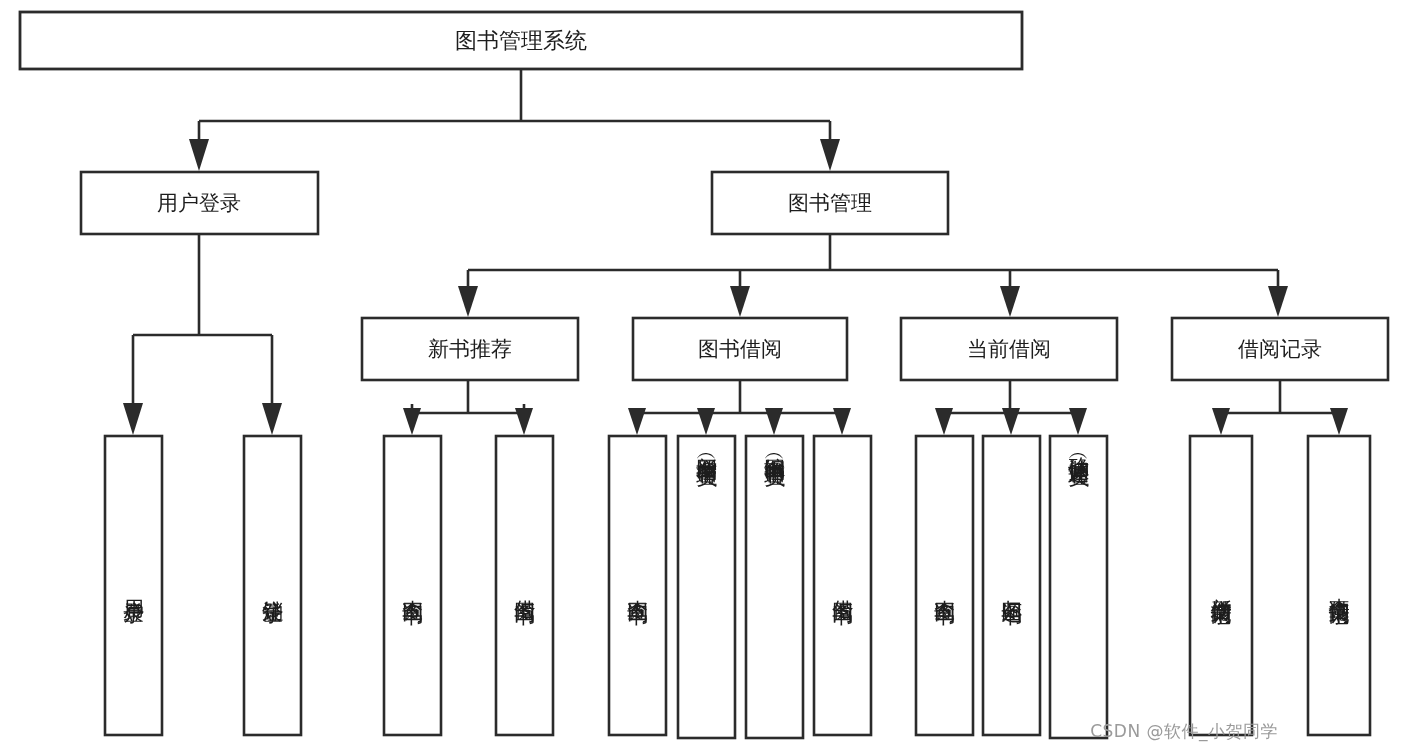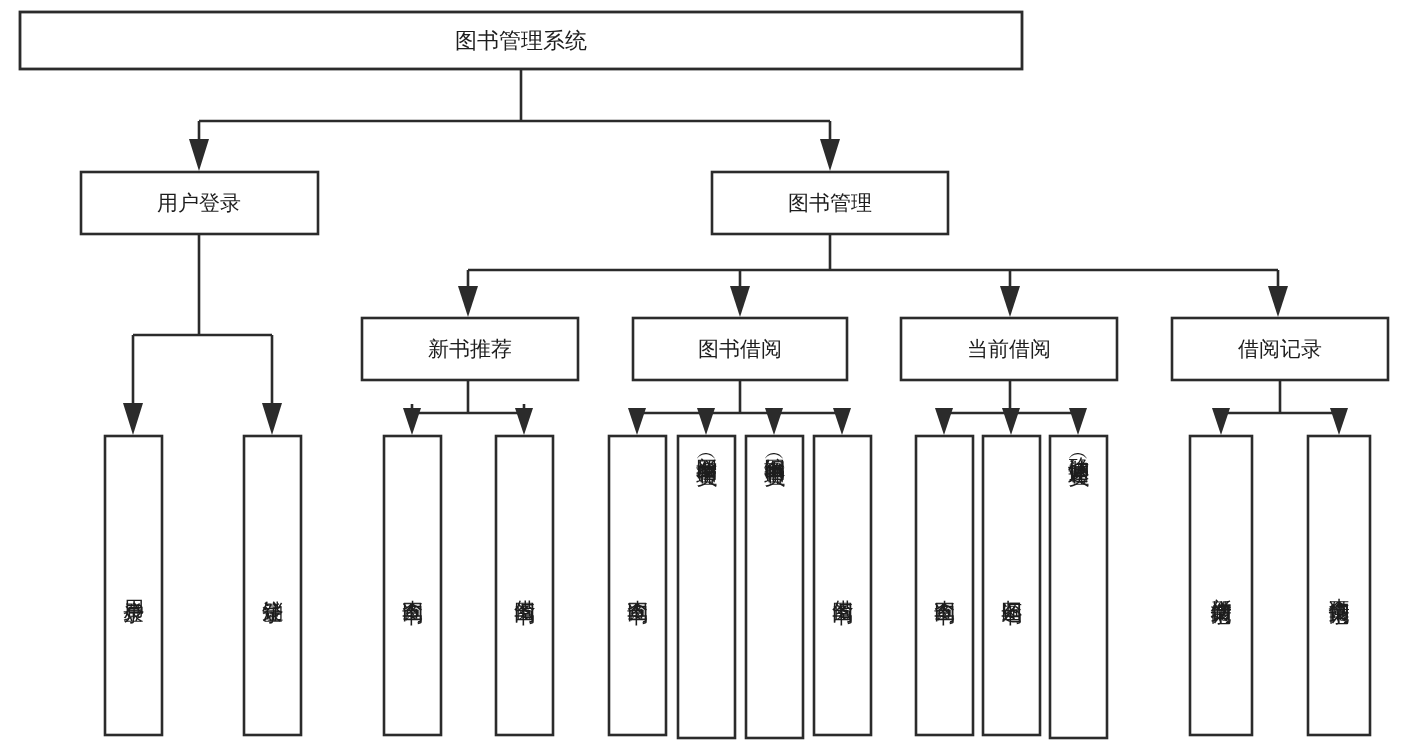--- a/index.html
+++ b/index.html
@@ -237,13 +237,14 @@
     <span class="leaf-label" style="padding-top:4px;">确认归还（管理员）</span>
   </div>
 
   <div class="leaf-label-wrap" style="left:1190px; top:436px; width:62px; height:299px;">
     <span class="leaf-label">新增借阅记录</span>
   </div>
   <div class="leaf-label-wrap" style="left:1308px; top:436px; width:62px; height:299px;">
     <span class="leaf-label">查询借阅记录</span>
   </div>
 
+  <div class="watermark">CSDN @软件_小贺同学</div>
 </div>
 
 </body></html>

